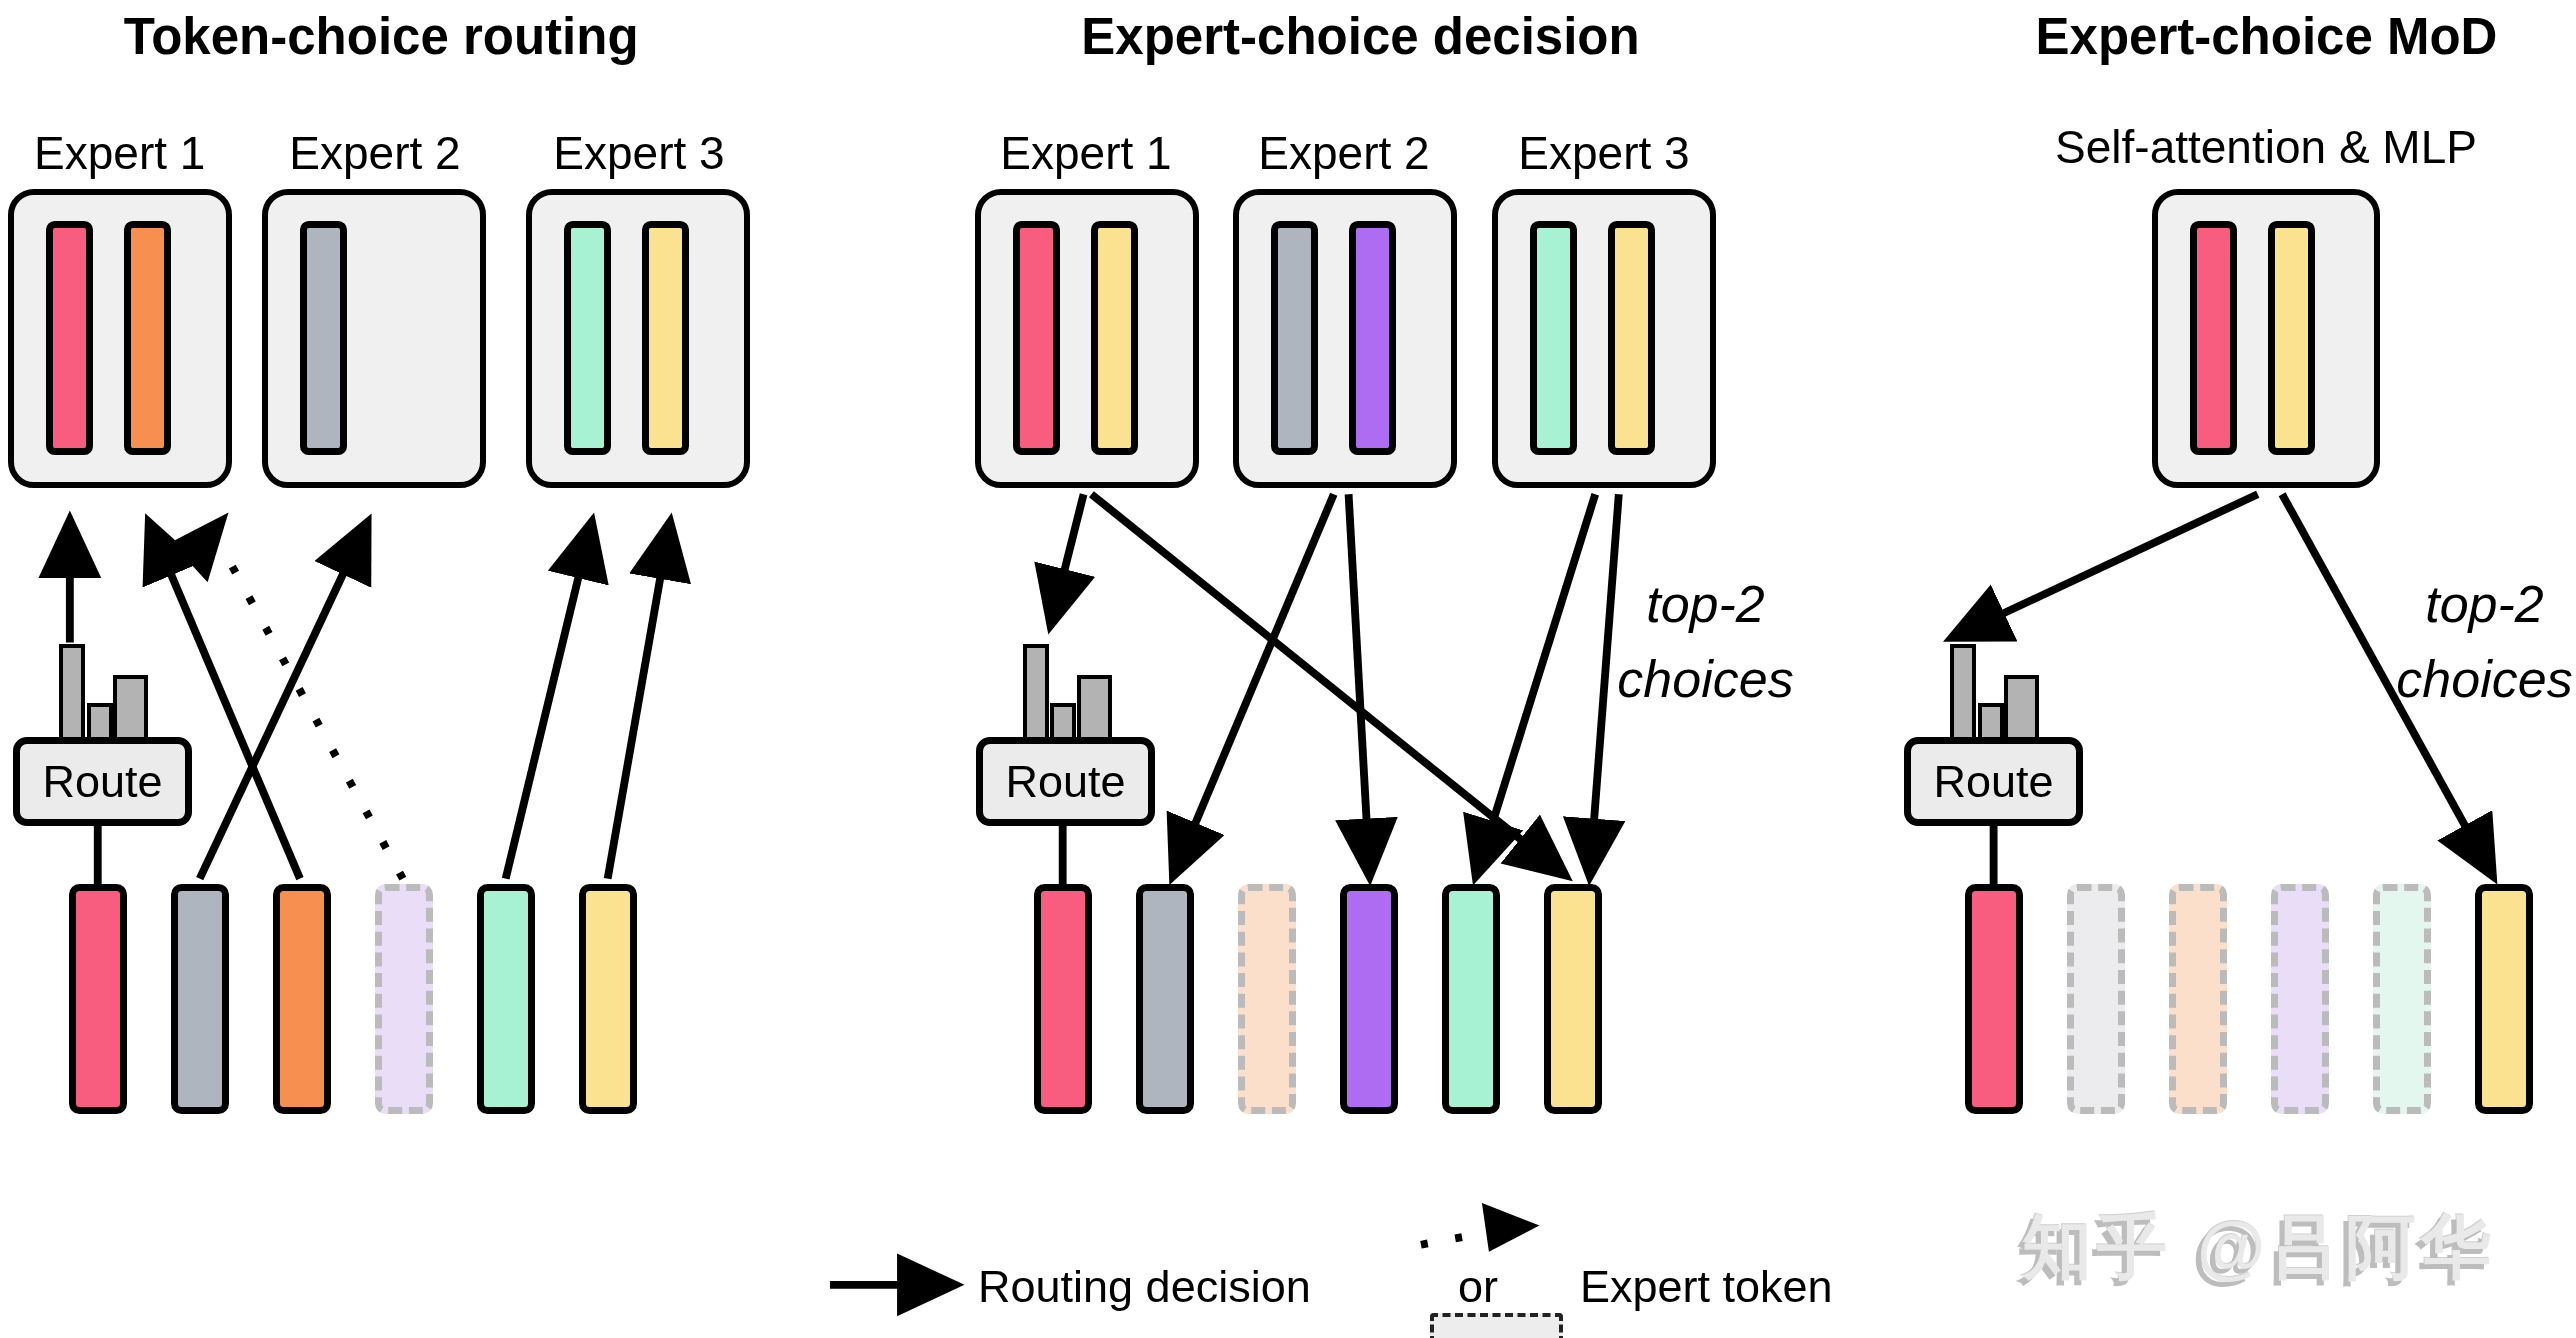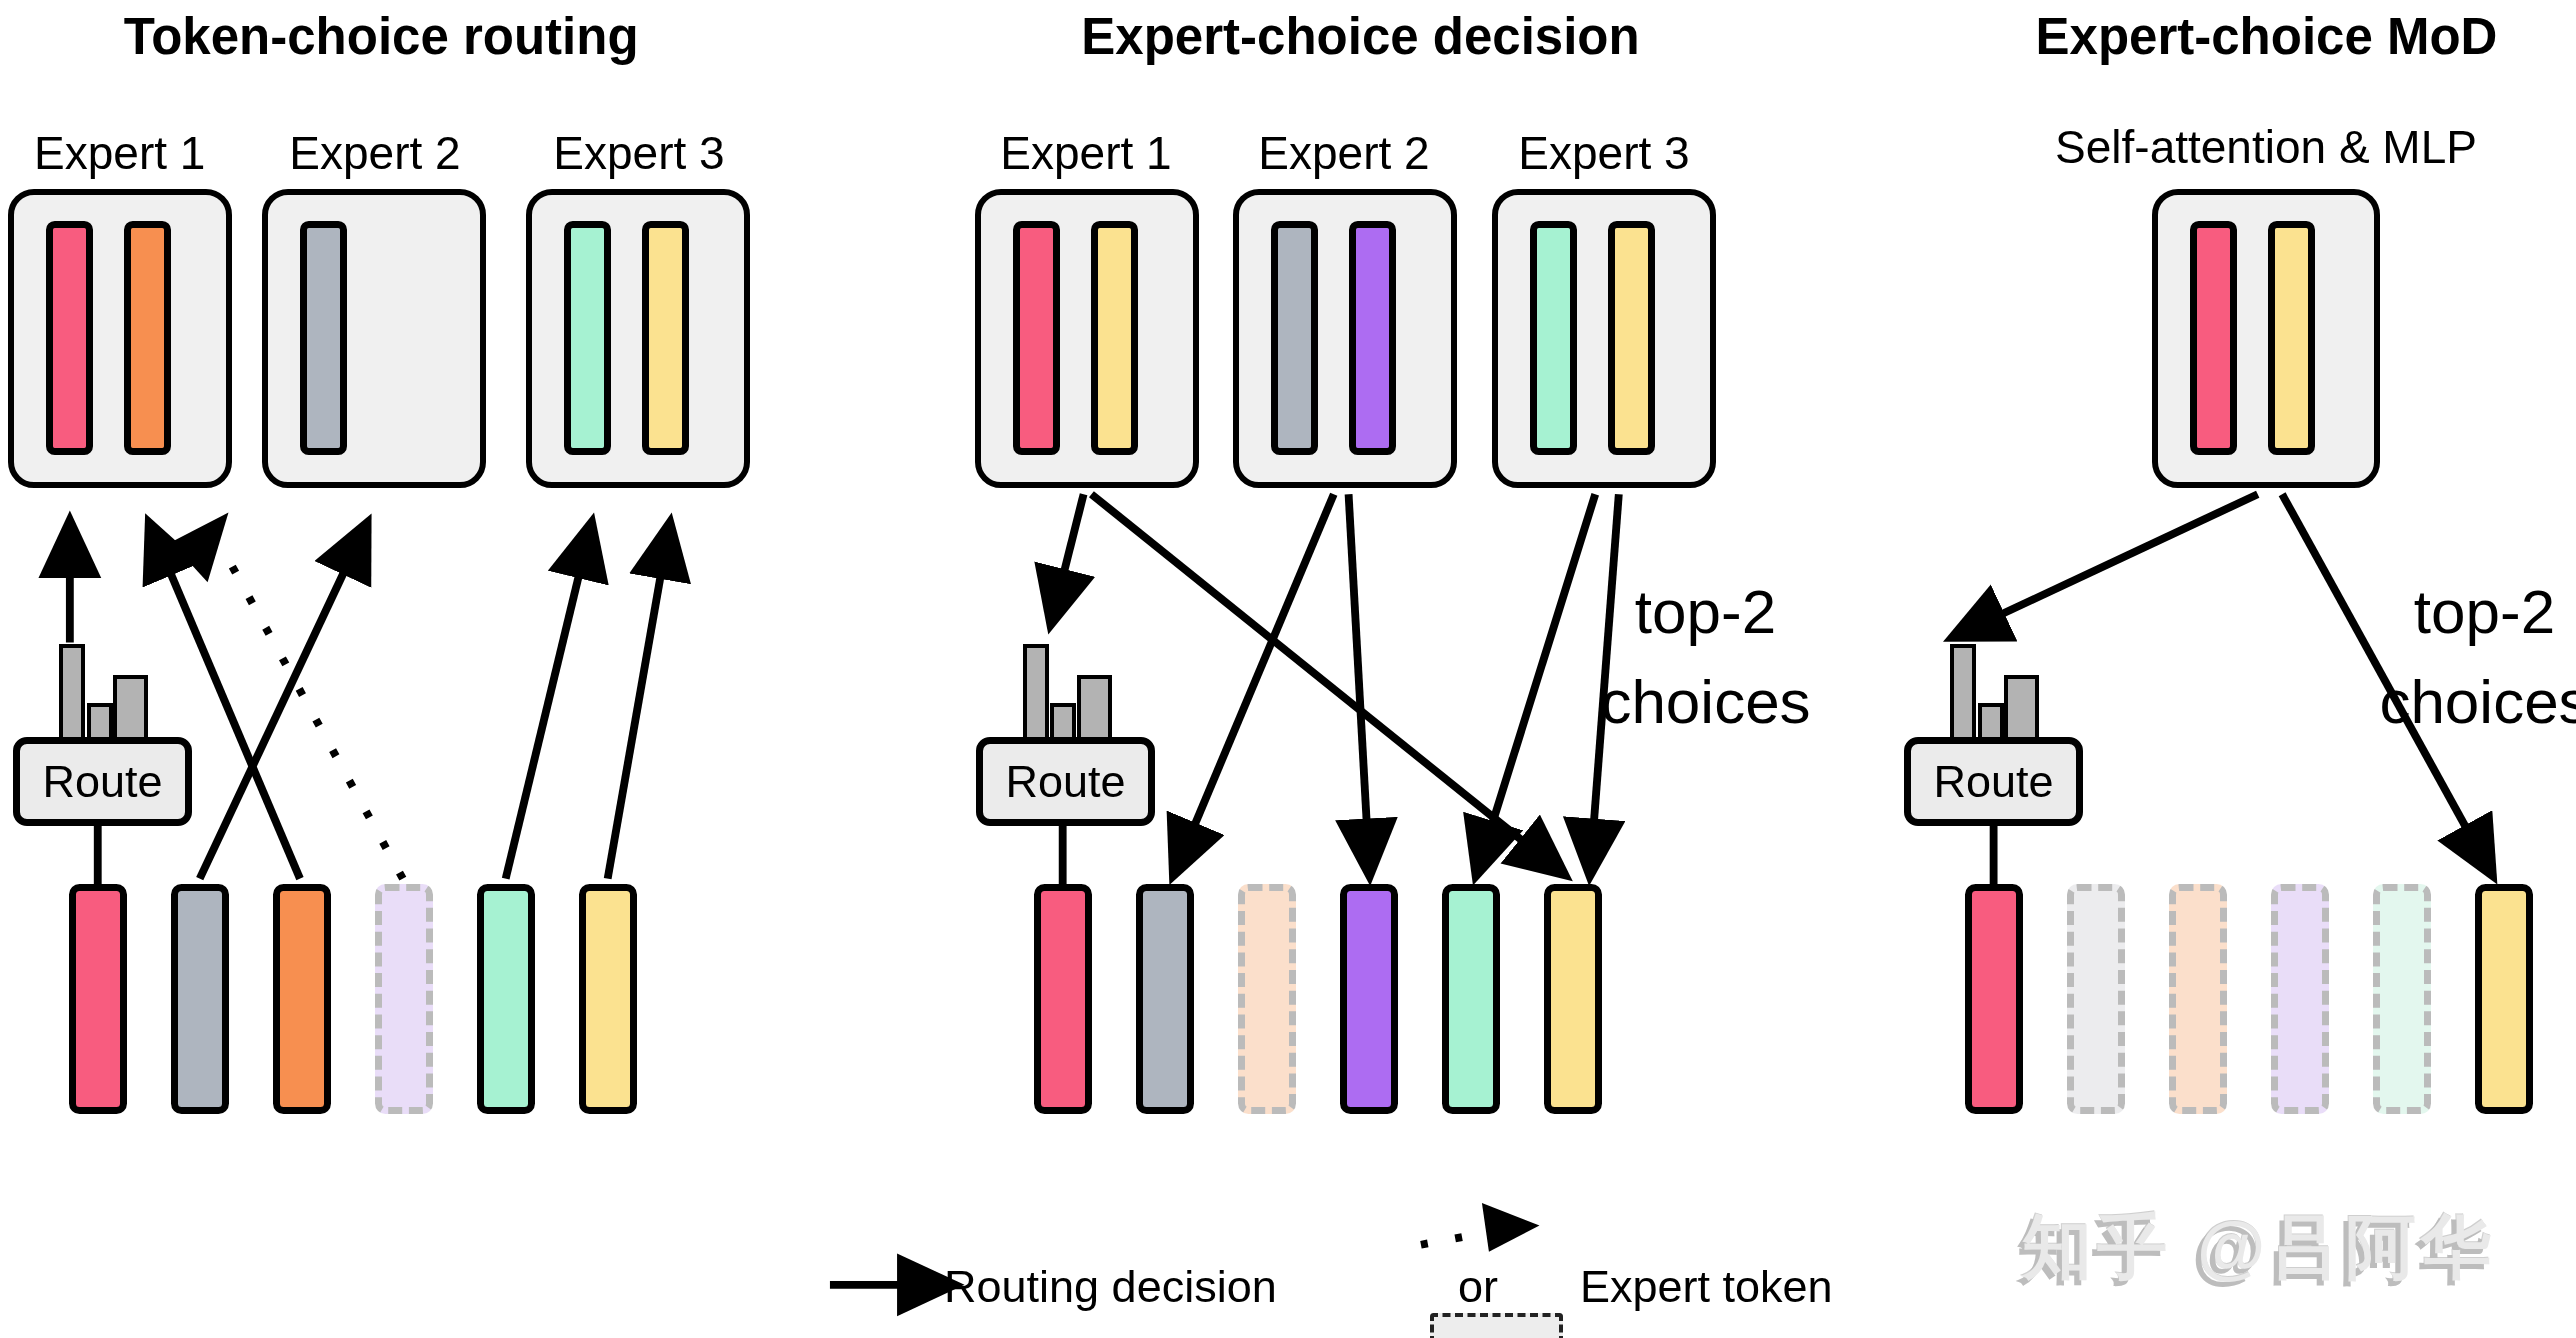--- a/index.html
+++ b/index.html
@@ -11,21 +11,21 @@
   .block-label{font-size:46px;text-align:center;width:610px;}
   .expert-box{background:#F0F0F0;border:6.1px solid #000;border-radius:26px;width:224px;height:299px;
               box-sizing:border-box;display:flex;gap:31px;padding:26px 0 0 32px;}
   .slot-token{width:47px;height:234px;border:7px solid #000;border-radius:8.7px;box-sizing:border-box;flex:none;}
   .route-box{width:179px;height:89px;background:#EBEBEB;border:7px solid #000;border-radius:14px;
              box-sizing:border-box;display:flex;align-items:center;justify-content:center;font-size:45px;z-index:3;}
   .hist-bar{background:#B3B3B3;border:4.4px solid #000;box-sizing:border-box;z-index:2;}
   .token-row{display:flex;gap:44px;}
   .b-token{width:58px;height:230px;border:7.8px solid #000;border-radius:10.5px;box-sizing:border-box;flex:none;}
   .b-token.dropped{border:7px dashed #BBBBBB;}
-  .side-note{font-size:62px;line-height:1.45;text-align:center;width:349px;}
+  .side-note{font-size:52px;line-height:1.45;text-align:center;width:349px;font-style:italic;}
   .legend-text{font-size:45px;}
   .legend-box{width:133px;height:54px;background:#EDEDED;border:4.4px dashed #222;border-radius:3.5px;box-sizing:border-box;}
   .watermark{font-size:70px;font-weight:bold;letter-spacing:5.2px;color:#E9E9E9;
              text-shadow:-5.2px 5.2px 0 #BDBDBD,-0.9px -0.9px 0 #CFCFCF;}
   #arrow-layer{position:absolute;left:0;top:0;z-index:4;pointer-events:none;}
   .arrow-line{stroke:#000;stroke-width:9;}
   .dotted-line{stroke:#000;stroke-width:9;stroke-dasharray:8 32;fill:none;}
   .conn-line{stroke:#000;stroke-width:9;}
 </style>
 </head>
@@ -125,21 +125,21 @@
 
 <div class="abs token-row" style="left:1965px;top:884px;">
     <div class="b-token" style="background: rgb(248, 92, 127);"></div>
     <div class="b-token dropped" style="background: rgb(236, 236, 238);"></div>
     <div class="b-token dropped" style="background: rgb(251, 223, 203);"></div>
     <div class="b-token dropped" style="background: rgb(233, 221, 248);"></div>
     <div class="b-token dropped" style="background: rgb(227, 247, 238);"></div>
     <div class="b-token" style="background: rgb(251, 226, 144);"></div>
   </div>
 
-<div class="abs legend-text" style="left:944px;top:1261px;">Routing decision</div>
+<div class="abs legend-text" style="left:978px;top:1261px;">Routing decision</div>
 <div class="abs legend-text" style="left:1458px;top:1261px;">or</div>
 <div class="abs legend-box" style="left:1430px;top:1313px;"></div>
 <div class="abs legend-text" style="left:1580px;top:1261px;">Expert token</div>
 
 <div class="abs watermark" style="left:2022px;top:1201px;">知乎 @吕阿华</div>
 
 <svg id="arrow-layer" width="2576" height="1338" viewBox="0 0 2955 1535">
   <defs>
     <marker id="ah" markerWidth="10" markerHeight="9" refX="7" refY="4" orient="auto">
       <path d="M0,0 L8.6,4 L0,8 Z" fill="#000"></path>

